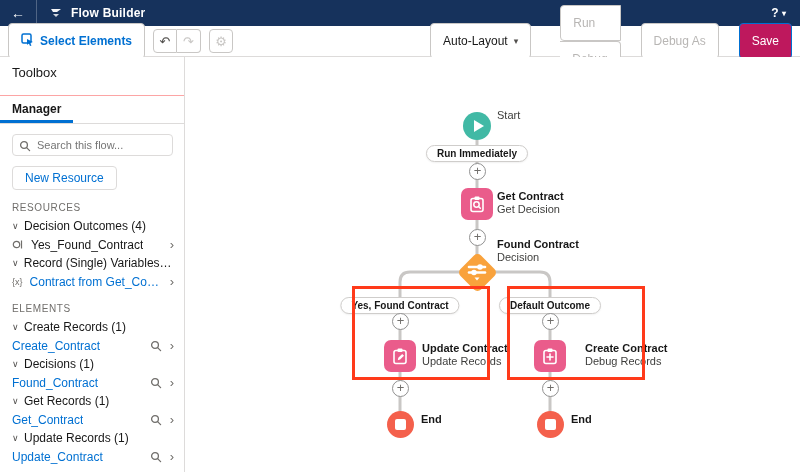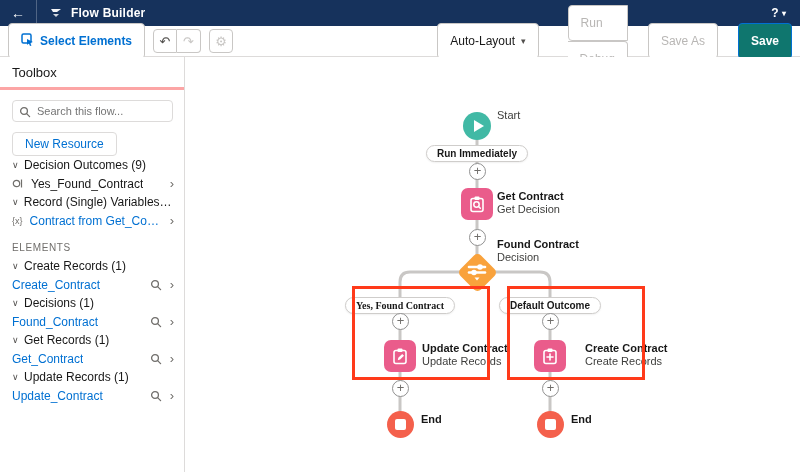--- a/index.html
+++ b/index.html
@@ -29,36 +29,36 @@
     background:#fff; border-bottom:1px solid #dddbda;
     display:flex; align-items:center; padding:0 8px;
   }
   .btn {
     height:24px; background:#fff; border:1px solid #c9c7c5; border-radius:4px;
     font-size:12px; font-family:inherit; color:#181818; padding:17px 12px; cursor:pointer;
     display:inline-flex; align-items:center; gap:6px;
   }
   .btn.blue-text { color:#0070d2; font-weight:bold; }
   .btn.disabled { color:#b8b6b4; cursor:default; }
-  .btn.primary { background:#0f766e; border-color:#0070d2; color:#fff; font-weight:bold; }
+  .btn.primary { background:#be185d; border-color:#0070d2; color:#fff; font-weight:normal; }
   .iconbtn { width:24px; padding:0; justify-content:center; font-size:13px; color:#514f4d; }
   .iconbtn.dim { color:#c9c7c5; }
   .btn-group { display:inline-flex; }
   .btn-group .btn { border-radius:0; border-left-width:0; }
   .btn-group .btn:first-child { border-radius:4px 0 0 4px; border-left-width:1px; }
   .btn-group .btn:last-child { border-radius:0 4px 4px 0; }
   .toolbar .right { margin-left:auto; display:flex; align-items:center; gap:20px; }
   .caret-down { font-size:9px; color:#514f4d; }
 
   
   .sidebar {
     position:absolute; top:57px; left:0; width:185px; height:415px;
     background:#fff; border-right:1px solid #dddbda; overflow:hidden;
   }
-  .tb-title { font-size:13px; padding:8px 12px 7px; border-bottom:3px solid #fca5a5; }
+  .tb-title { font-size:13px; padding:8px 12px 15px; border-bottom:1px solid #fca5a5; }
   .tb-tab-row { border-bottom:1px solid #dddbda; }
   .tb-tab {
     display:inline-block; font-size:12px; font-weight:bold; padding:6px 12px 4px;
     border-bottom:3px solid #0070d2; cursor:pointer;
   }
   .tb-search { position:relative; margin:10px 12px 0; }
   .tb-search input {
     width:161px; height:22px; border:1px solid #dddbda; border-radius:4px;
     font-size:11px; font-family:inherit; color:#706e6b; padding:0 6px 0 24px; outline:none;
   }
@@ -160,42 +160,46 @@
 
     <div class="right">
       <button class="btn">
         <span>Auto-Layout</span>
         <span class="caret-down">▾</span>
       </button>
       <div class="btn-group" style="margin-left:9px;flex-direction:column;">
         <button class="btn disabled">Run</button>
         <button class="btn disabled">Debug</button>
       </div>
-      <button class="btn disabled">Save As</button>
+      <button class="btn disabled">Debug As</button>
       <button class="btn primary">Save</button>
     </div>
   </div>
 
   <div class="sidebar">
     <div class="tb-title">Toolbox</div>
+    <div class="tb-tab-row">
+      <span class="tb-tab">Manager</span>
+    </div>
     <div class="tb-search">
       <span class="mag">
         <svg width="12" height="12" viewBox="0 0 12 12">
             <circle cx="5" cy="5" r="3.4" fill="none" stroke="#706e6b" stroke-width="1.3"></circle>
             <line x1="7.6" y1="7.6" x2="10.6" y2="10.6" stroke="#706e6b" stroke-width="1.3" stroke-linecap="round"></line>
           </svg>
       </span>
       <input type="text" placeholder="Search this flow..." style="">
     </div>
     <button class="new-resource">New Resource</button>
 
-
-    <div class="row">
-      <span class="chev">∨</span>
-      <span class="lbl">Decision Outcomes (9)</span>
+    <div class="section-label">RESOURCES</div>
+
+    <div class="row">
+      <span class="chev">∨</span>
+      <span class="lbl">Decision Outcomes (4)</span>
     </div>
     <div class="row item">
       <span class="res-icon">
         <svg width="13" height="11" viewBox="0 0 13 11">
             <circle cx="4.5" cy="5.5" r="3.2" fill="none" stroke="#706e6b" stroke-width="1.2"></circle>
             <line x1="9.5" y1="1.5" x2="9.5" y2="9.5" stroke="#706e6b" stroke-width="1.2"></line>
           </svg>
       </span>
       <span class="lbl">Yes_Found_Contract</span>
       <span class="grow"></span>
@@ -319,21 +323,21 @@
       <svg width="24" height="20" viewBox="0 0 24 20">
         <line x1="4" y1="5" x2="20" y2="5" stroke="#fff" stroke-width="2.6" stroke-linecap="round"></line>
         <circle cx="15" cy="5" r="2.8" fill="#fff"></circle>
         <line x1="4" y1="10.5" x2="20" y2="10.5" stroke="#fff" stroke-width="2.6" stroke-linecap="round"></line>
         <circle cx="9" cy="10.5" r="2.8" fill="#fff"></circle>
         <path d="M9.5 15.5 L14.5 15.5 L12 18.5 Z" fill="#fff"></path>
       </svg>
     </div>
 
     <div class="red-box" style="left:166px; top:229px;"></div>
-    <div class="pill" style="left:214px; top:240px;font-family:Liberation Serif, serif;">Yes, Found Contract</div>
+    <div class="pill" style="left:214px; top:240px;">Yes, Found Contract</div>
     <div class="plus" style="left:206px; top:256px;">+</div>
     <div class="node-sq pink" style="left:198px; top:283px;">
       <svg width="18" height="18" viewBox="0 0 18 18">
         <rect x="3" y="3.5" width="12" height="13" rx="2" fill="none" stroke="#fff" stroke-width="1.6"></rect>
         <rect x="6.5" y="1.5" width="5" height="3.5" rx="1" fill="#fff"></rect>
         <path d="M6.8 13.2 L7.3 10.8 L11.2 6.9 L13 8.7 L9.1 12.6 Z" fill="#fff"></path>
       </svg>
     </div>
     <div class="node-label" style="left:236px; top:285px;">
       <div class="t">Update Contract</div>
@@ -353,21 +357,21 @@
     <div class="node-sq pink" style="left:348px; top:283px;">
       <svg width="18" height="18" viewBox="0 0 18 18">
         <rect x="3" y="3.5" width="12" height="13" rx="2" fill="none" stroke="#fff" stroke-width="1.6"></rect>
         <rect x="6.5" y="1.5" width="5" height="3.5" rx="1" fill="#fff"></rect>
         <line x1="9" y1="7" x2="9" y2="13" stroke="#fff" stroke-width="1.6" stroke-linecap="round"></line>
         <line x1="6" y1="10" x2="12" y2="10" stroke="#fff" stroke-width="1.6" stroke-linecap="round"></line>
       </svg>
     </div>
     <div class="node-label" style="left:399px; top:285px;">
       <div class="t">Create Contract</div>
-      <div class="s">Create Records</div>
+      <div class="s">Debug Records</div>
     </div>
     <div class="plus" style="left:356px; top:323px;">+</div>
     <div class="end-circle" style="left:351px; top:354px;">
       <span class="sq"></span>
     </div>
     <div class="node-label" style="left:385px; top:356px;">
       <div class="t">End</div>
     </div>
   </div>
 

